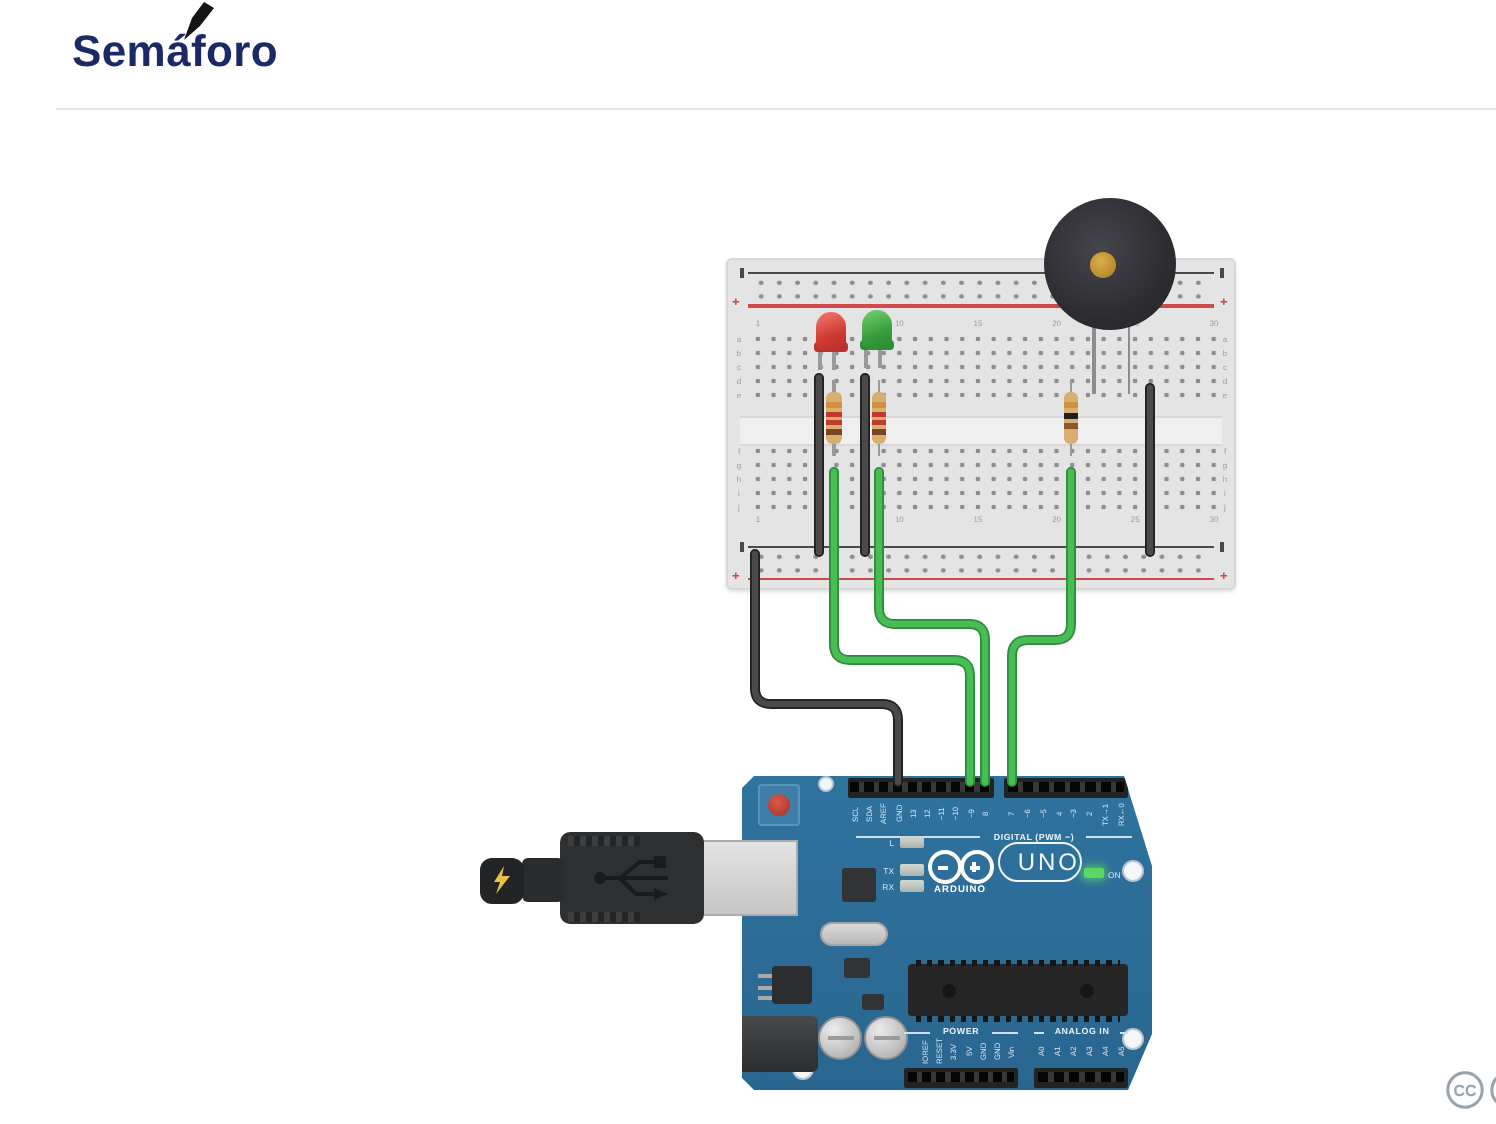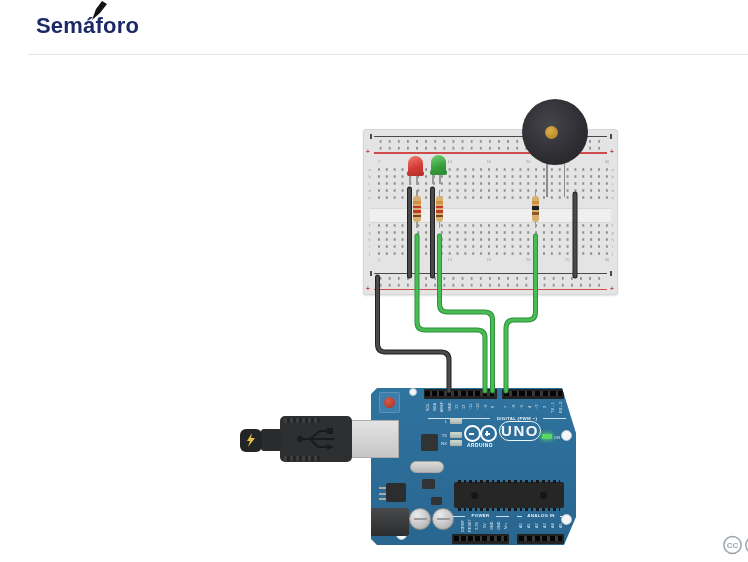--- a/index.html
+++ b/index.html
@@ -72,21 +72,21 @@
      background:radial-gradient(circle at 40% 35%,#d9594a,#a33122);}
   .mh{position:absolute;border-radius:50%;background:#f4f6f7;border:1.4px solid #bac6cf;box-sizing:border-box;}
   .slab{position:absolute;font-size:4.2px;color:#dfe9f1;line-height:5px;text-align:right;width:8px;}
   .sbar{position:absolute;width:12px;height:6px;border-radius:1px;background:linear-gradient(#d2dad4,#a9b3ac);}
   #onled{position:absolute;left:171px;top:46px;width:10px;height:5px;border-radius:1px;background:#5ad863;
      box-shadow:0 0 4px 1px rgba(90,220,100,.8);}
   .lc{position:absolute;width:13px;height:13px;border:2.6px solid #fff;border-radius:50%;box-sizing:content-box;}
   #brand{position:absolute;left:91px;top:55px;width:36px;text-align:center;font-size:4.8px;
      font-weight:bold;color:#fff;letter-spacing:.5px;}
   #unobadge{position:absolute;left:128px;top:33px;width:40px;height:18px;border:1.6px solid #f2f6f9;
-     border-radius:11px;text-align:center;line-height:18px;font-size:15px;font-weight:bold;
+     border-radius:11px;text-align:right;line-height:18px;font-size:12px;font-weight:normal;
      color:#f2f6f9;letter-spacing:1.5px;}
   #crystal{position:absolute;left:39px;top:73px;width:34px;height:12px;border-radius:6px;
      background:linear-gradient(#dadada,#b9b9b9);border:1px solid #a5a5a5;box-sizing:border-box;}
   #ic{position:absolute;left:83px;top:94px;width:110px;height:26px;background:#262626;border-radius:2px;}
   #ic::before,#ic::after{content:"";position:absolute;left:4px;right:4px;height:3px;
      background:repeating-linear-gradient(90deg,#161616 0 2.6px,rgba(0,0,0,0) 2.6px 5.6px);}
   #ic::before{top:-2.5px;} #ic::after{bottom:-2.5px;}
   #ic i{position:absolute;top:9.5px;width:7px;height:7px;border-radius:50%;background:#161616;}
   .chip{position:absolute;background:#313335;border-radius:1.5px;}
   #reg{position:absolute;left:15px;top:95px;width:20px;height:19px;background:#2b2d2f;border-radius:2px;}

